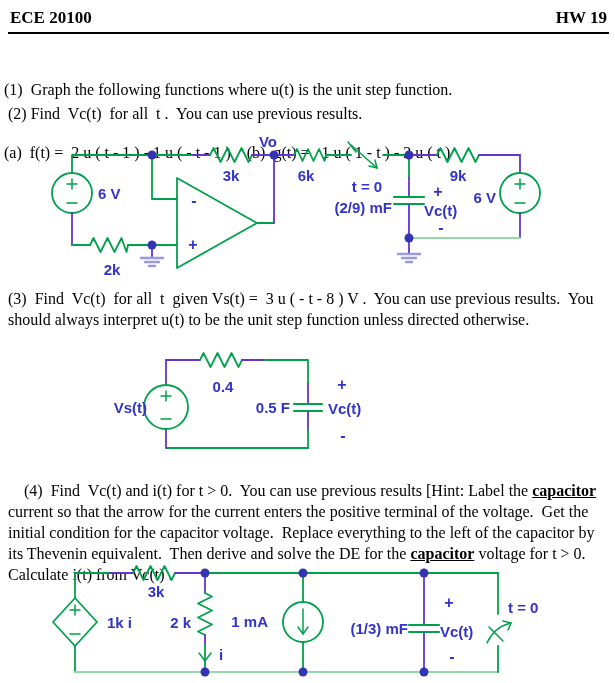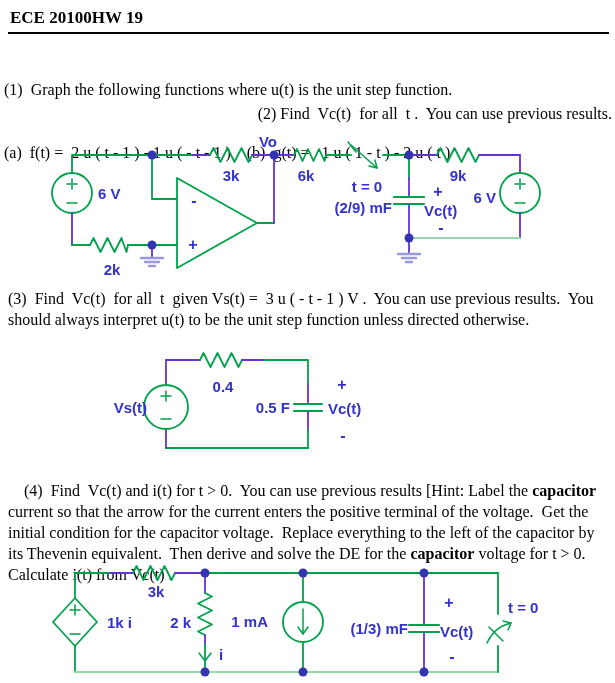--- a/index.html
+++ b/index.html
@@ -1,22 +1,22 @@
 <!DOCTYPE html>
 <html><head>
 <meta charset="utf-8">
 <style>
   html,body{margin:0;padding:0;background:#ffffff;}
   #page{position:relative;width:615px;height:683px;background:#ffffff;overflow:hidden;
         font-family:"Liberation Serif",serif;color:#000;}
   .abs{position:absolute;}
-  .hdr{top:8px;left:8px;width:597px;display:flex;
+  .hdr{top:8px;left:8px;width:597px;display:flex;justify-content:space-between;
        font-weight:bold;font-size:17px;border-bottom:2.5px solid #000;padding:0 2px 4px 2px;}
   .txt{font-size:16px;line-height:21px;white-space:pre-wrap;}
-  .emph{font-weight:bold;}
+  .emph{font-weight:bold;text-decoration:underline;}
   svg{position:absolute;left:0;display:block;}
   .wg{stroke:#00A14B;fill:none;stroke-width:1.8;stroke-linecap:round;stroke-linejoin:round;}
   .wl{stroke:#96D8A9;fill:none;stroke-width:1.8;stroke-linecap:round;}
   .wp{stroke:#6633CC;fill:none;stroke-width:1.8;stroke-linecap:round;}
   .thin{stroke-width:1.5;}
   .dot{fill:#3333B3;stroke:none;}
   .gnd{stroke:#9999DD;stroke-width:2.4;fill:none;stroke-linecap:round;}
   .lbl{font-family:"Liberation Sans",sans-serif;font-weight:bold;font-size:15px;fill:#3333CC;}
   .sym{font-family:"Liberation Sans",sans-serif;font-weight:bold;font-size:16px;fill:#3333CC;}
 </style>
@@ -28,21 +28,21 @@
   <div class="abs hdr">
     <span>ECE 20100</span>
     <span>HW 19</span>
   </div>
 
   <div class="abs txt" style="top:37px;left:4px;width:604px;">
     <div>(1)  Graph the following functions where u(t) is the unit step function.</div>
     <div>(a)  f(t) =  2 u ( t - 1 ) - 1 u ( - t - 1 )    (b)  g(t) =   1 u ( 1 - t ) - 2 u ( t )</div>
   </div>
 
-  <div class="abs txt" style="top:103px;left:8px;width:604px;text-align:right;">(2) Find  Vc(t)  for all  t .  You can use previous results.</div>
+  <div class="abs txt" style="top:103px;left:8px;width:604px;">(2) Find  Vc(t)  for all  t .  You can use previous results.</div>
 
   <svg style="top:128px;" width="615" height="164" viewBox="0 128 615 164">
 
     <g>
       <polyline class="wg" points="72,173 72,155 193,155"></polyline>
       <line class="wp" x1="193" y1="155" x2="210" y2="155"></line>
       <polyline class="wg" points="210,155 213.5,148 220.5,162 227.5,148 234.5,162 241.5,148 248.5,162 252,155"></polyline>
       <line class="wp" x1="252" y1="155" x2="294" y2="155"></line>
       <polyline class="wg" points="294,155 297,149 302.5,161 308,149 313.5,161 319,149 324.5,161 326,155"></polyline>
       <line class="wg" x1="326" y1="155" x2="351" y2="155"></line>
@@ -129,21 +129,21 @@
     <text class="lbl" x="458" y="181" text-anchor="middle">9k</text>
     <text class="lbl" x="98" y="199">6 V</text>
     <text class="lbl" x="496" y="203" text-anchor="end">6 V</text>
     <text class="lbl" x="392" y="213" text-anchor="end">(2/9) mF</text>
     <text class="sym" x="438" y="197" text-anchor="middle">+</text>
     <text class="lbl" x="424" y="216">Vc(t)</text>
     <text class="sym" x="441" y="233" text-anchor="middle">-</text>
     <text class="lbl" x="112" y="275" text-anchor="middle">2k</text>
   </svg>
 
-  <div class="abs txt" style="top:288px;left:8px;width:604px;">(3)  Find  Vc(t)  for all  t  given Vs(t) =  3 u ( - t - 1 ) V .  You can use previous results.  You should always interpret u(t) to be the unit step function unless directed otherwise.</div>
+  <div class="abs txt" style="top:288px;left:8px;width:604px;">(3)  Find  Vc(t)  for all  t  given Vs(t) =  3 u ( - t - 8 ) V .  You can use previous results.  You should always interpret u(t) to be the unit step function unless directed otherwise.</div>
 
   <svg style="top:346px;" width="420" height="116" viewBox="0 346 420 116">
     <g>
       <line class="wp" x1="166" y1="385" x2="166" y2="360"></line>
       <line class="wp" x1="166" y1="360" x2="200" y2="360"></line>
       <polyline class="wg" points="200,360 203.5,353 210.5,367 217.5,353 224.5,367 231.5,353 238.5,367 242,360"></polyline>
       <line class="wp" x1="242" y1="360" x2="265" y2="360"></line>
       <polyline class="wg" points="265,360 308,360 308,384"></polyline>
       <line class="wp" x1="308" y1="384" x2="308" y2="403"></line>
       <line class="wg" style="stroke-width:2.2" x1="294" y1="404" x2="322" y2="404"></line>

